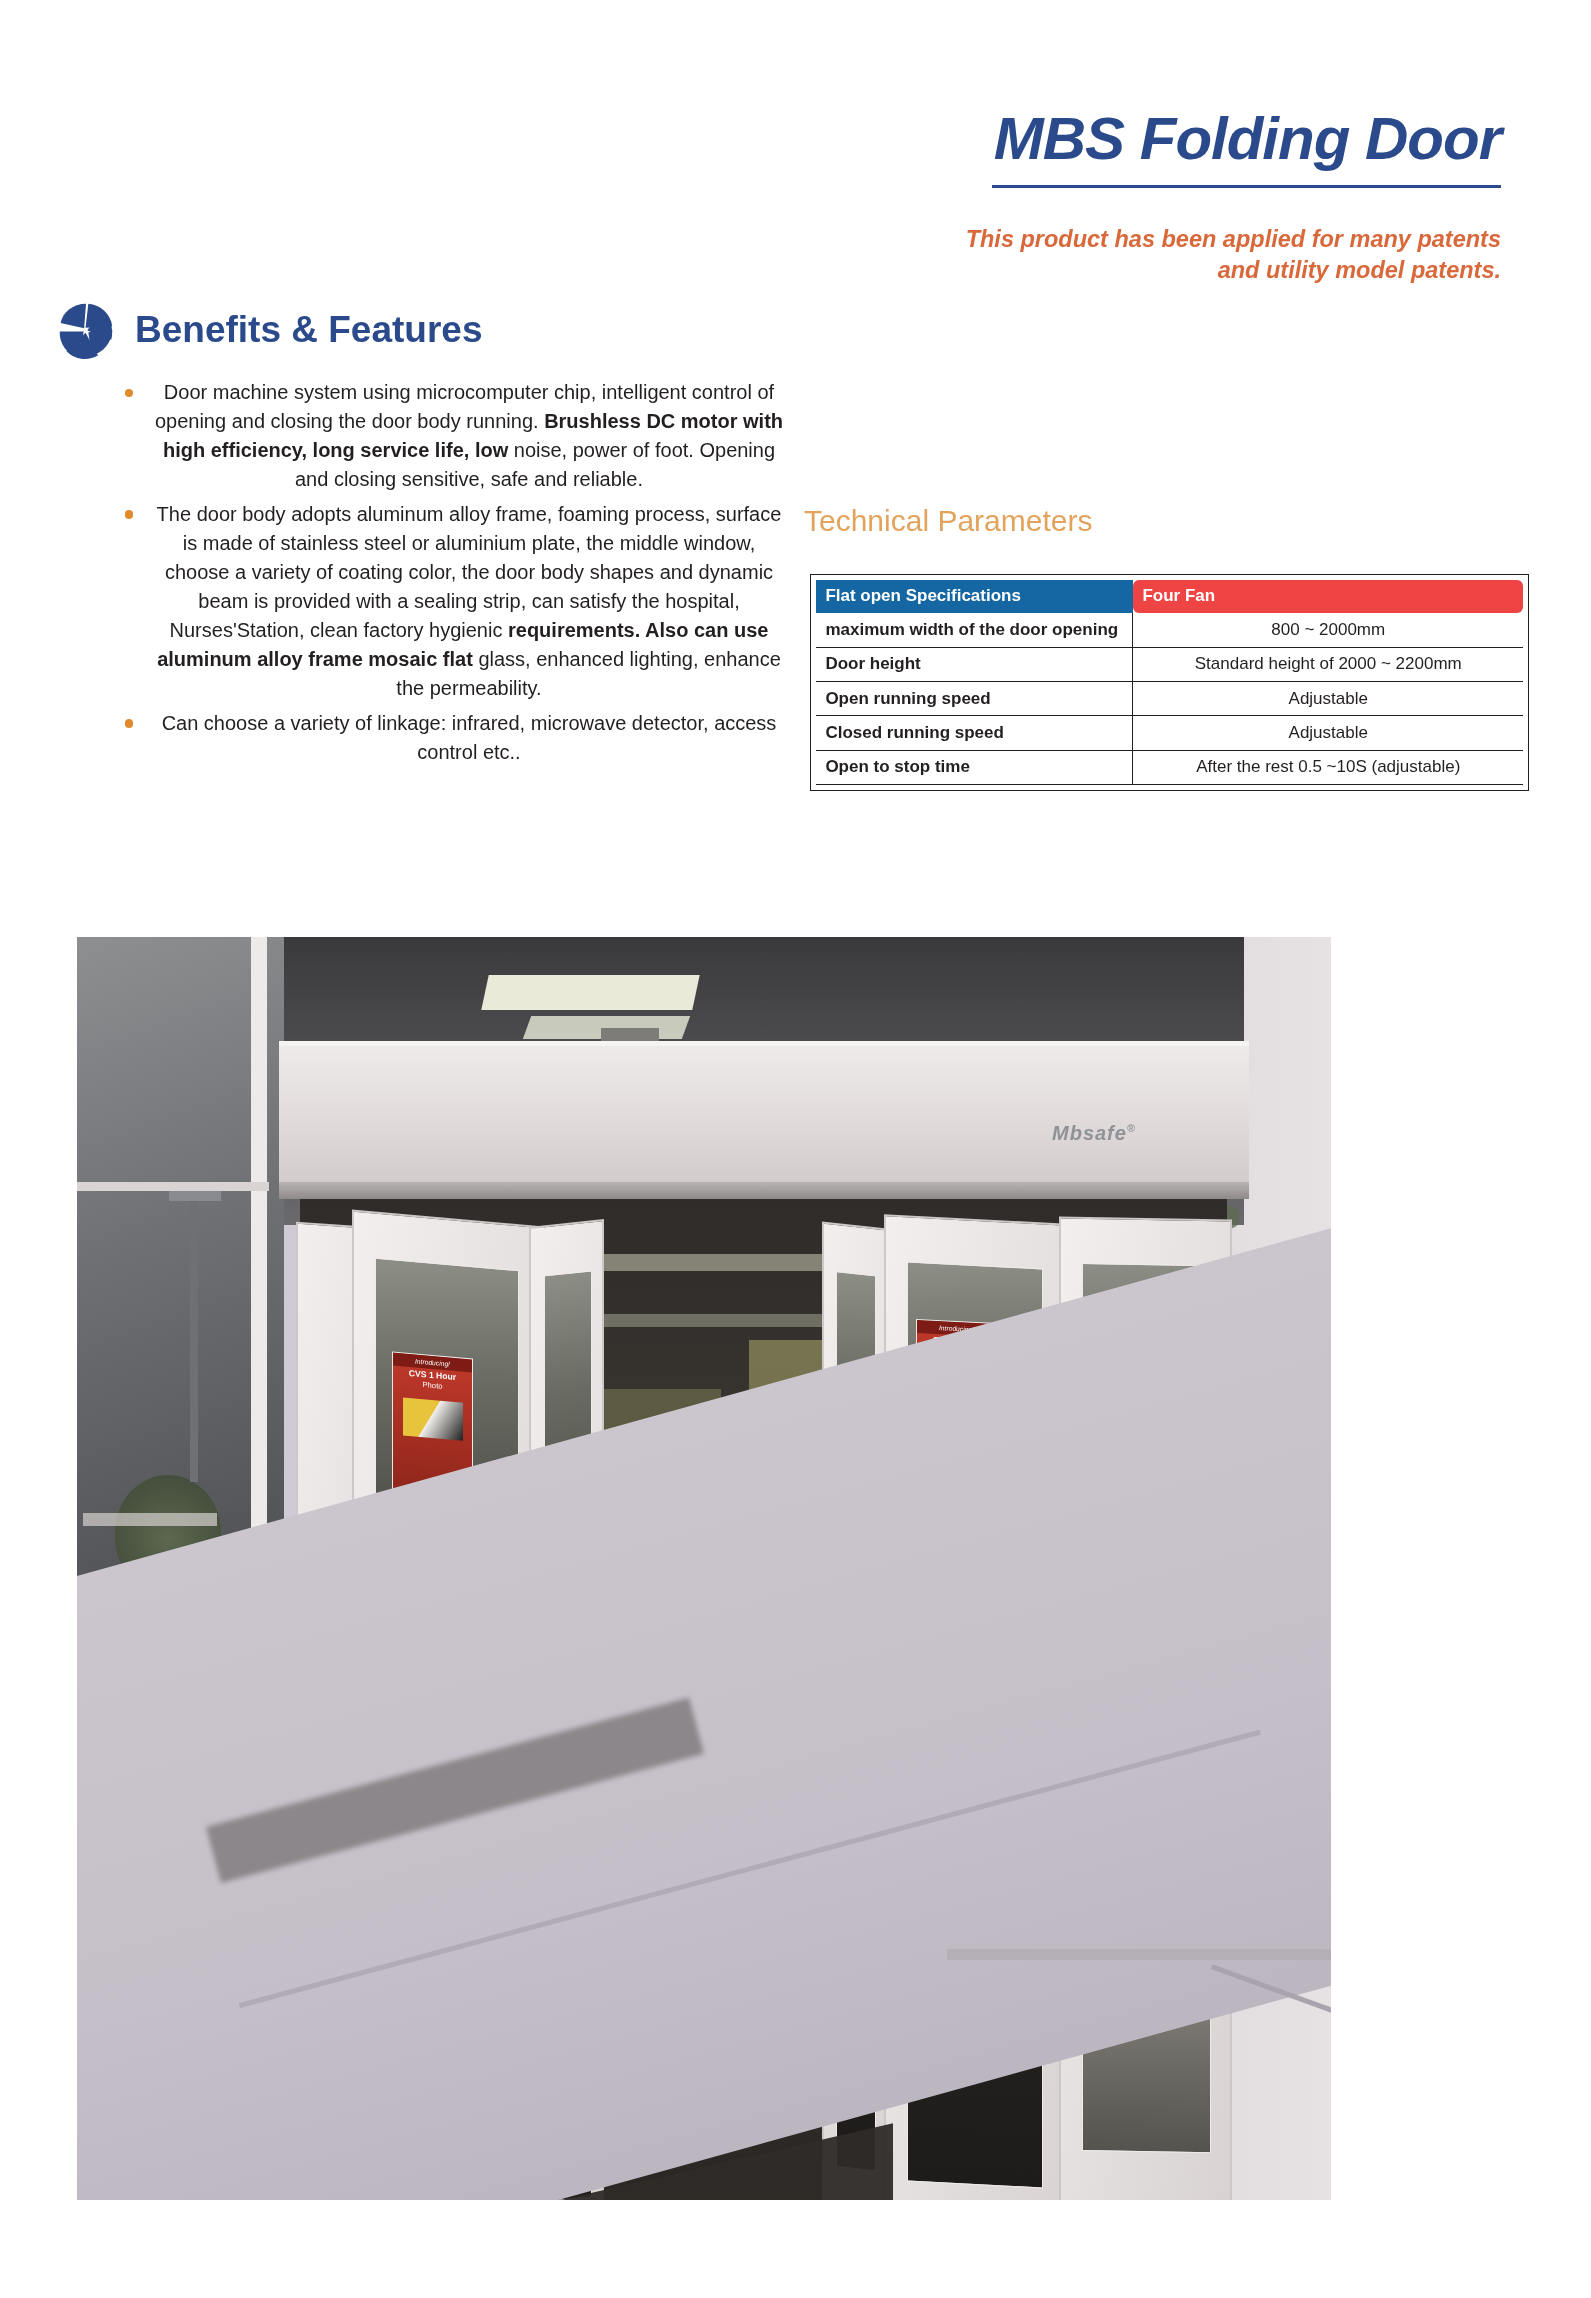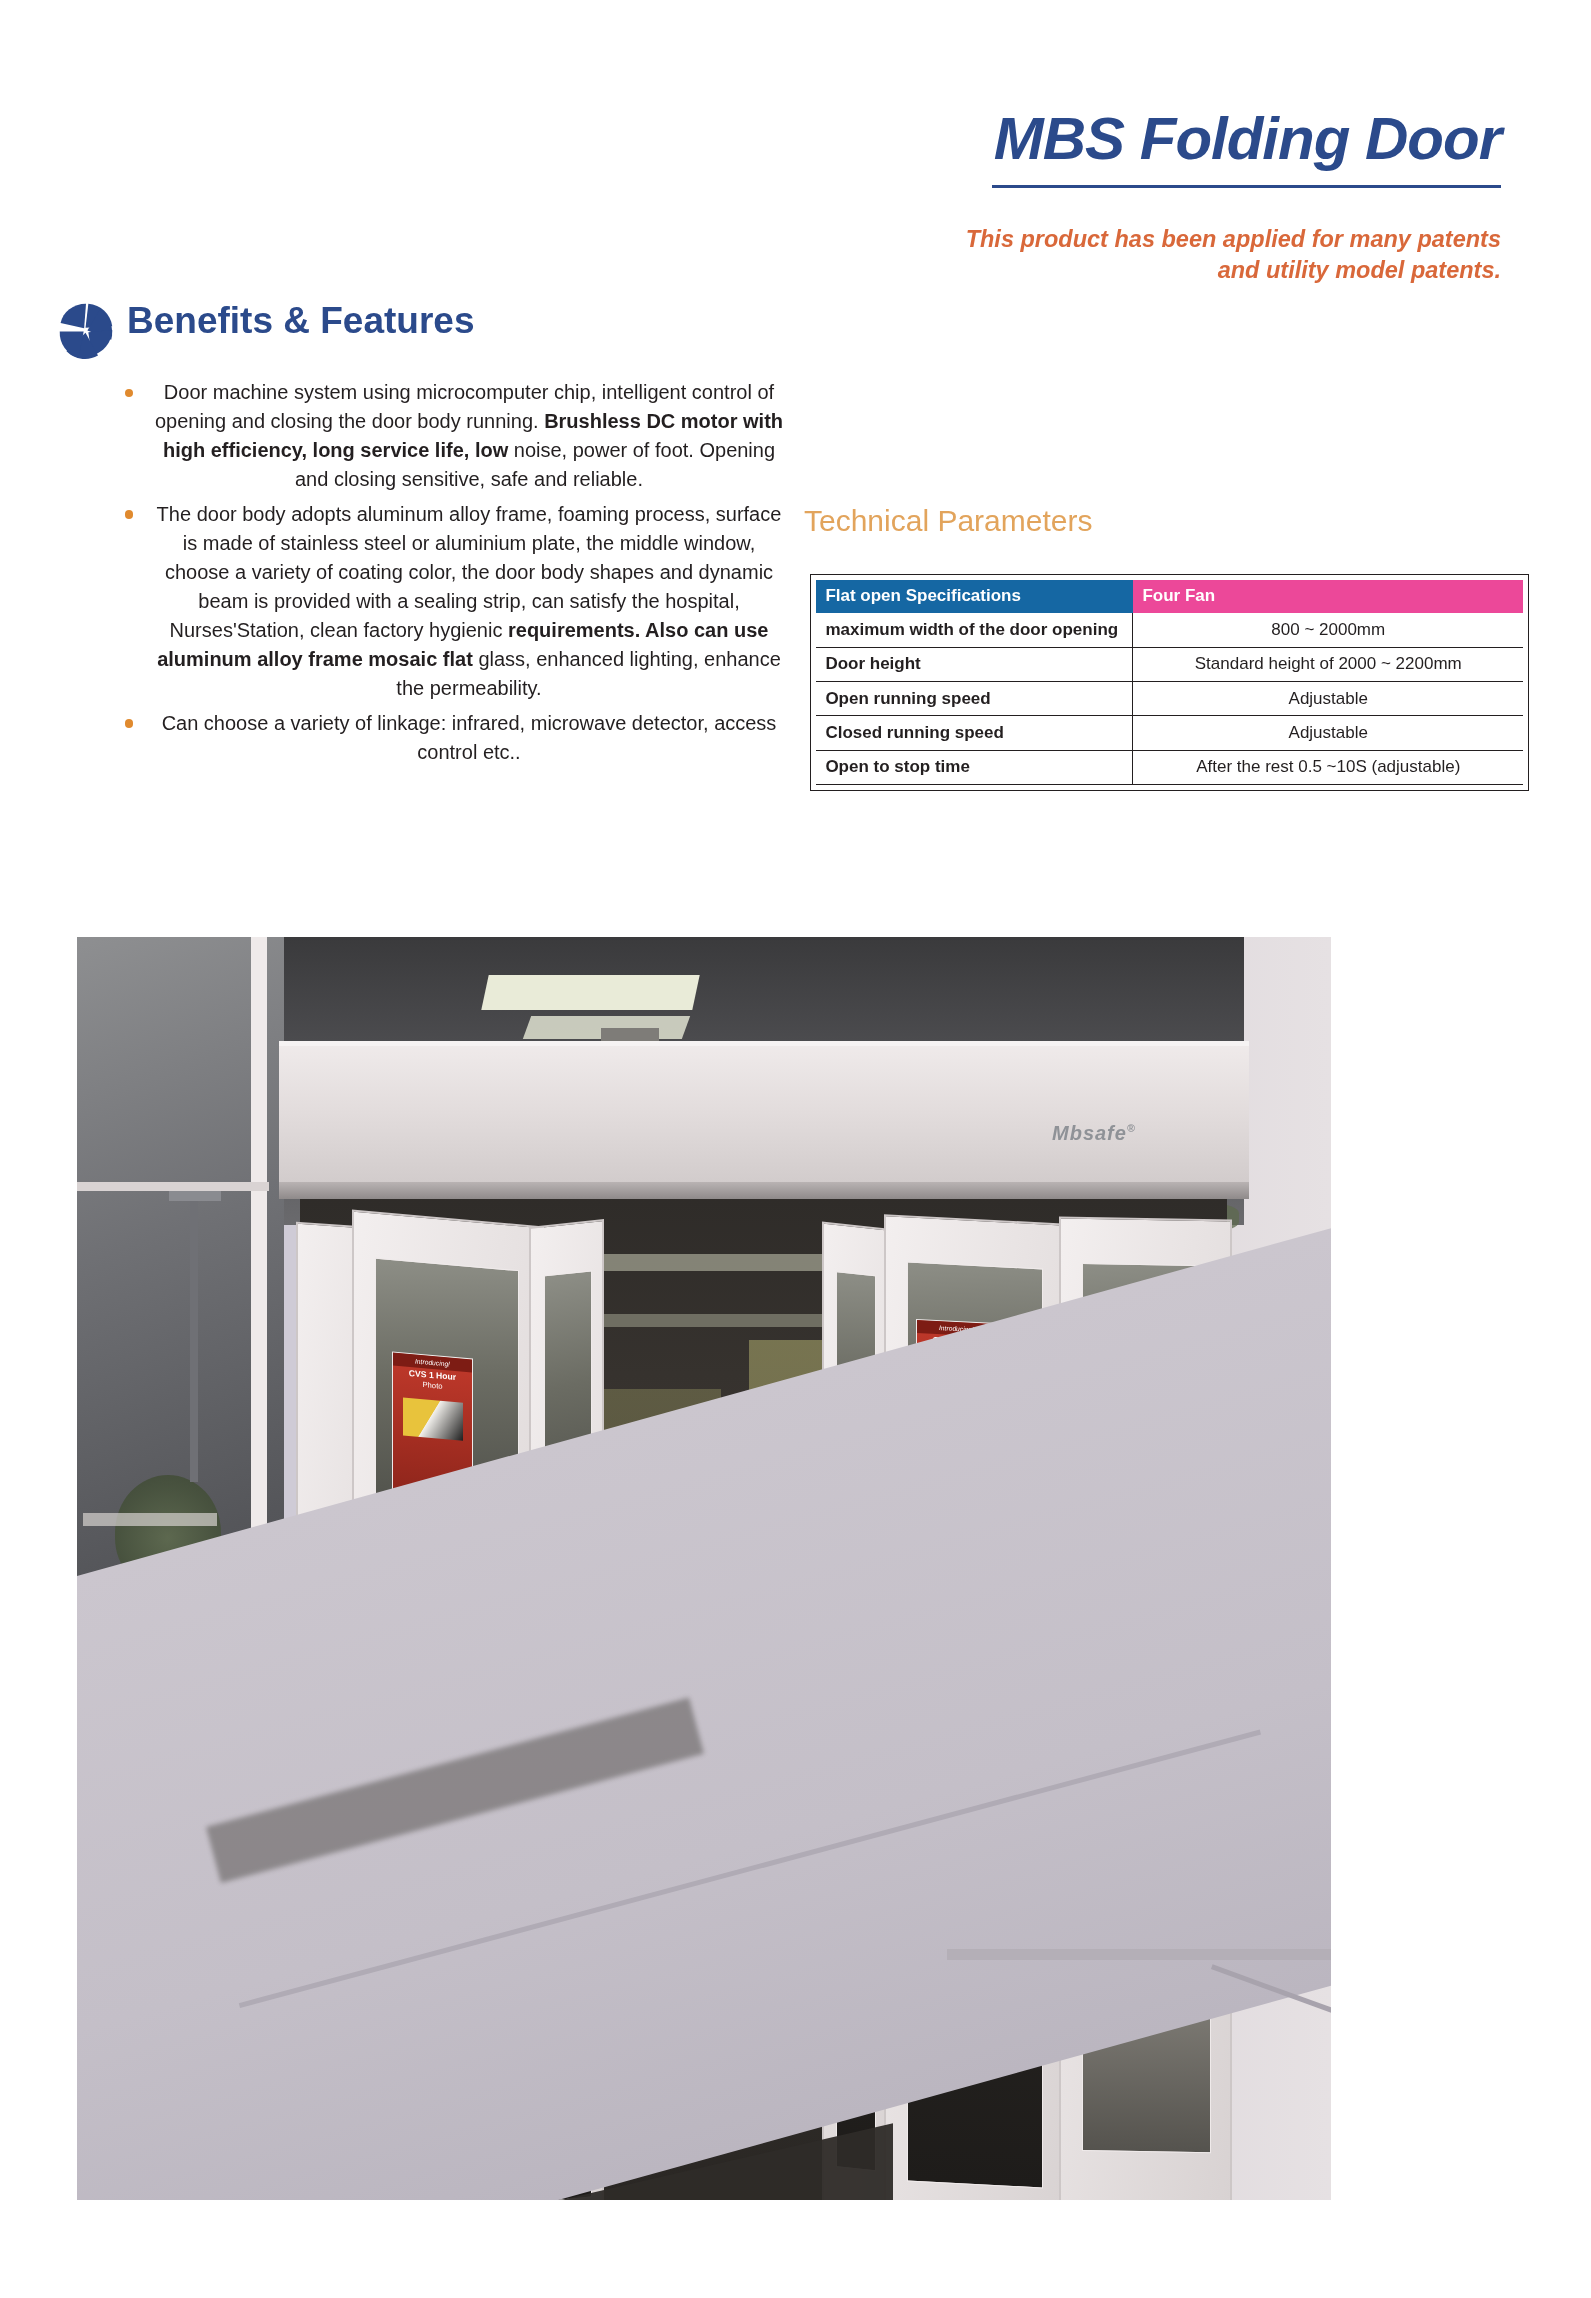--- a/index.html
+++ b/index.html
@@ -23,21 +23,21 @@
   }
   .subtitle{
     position:absolute;right:91px;top:224px;width:538px;
     text-align:right;font-style:italic;font-weight:bold;
     font-size:23.5px;line-height:31px;color:#d9683a;
   }
 
   
   .section-heading{
     position:absolute;left:56px;top:300px;
-    display:flex;align-items:flex-start;gap:11px;
+    display:flex;align-items:center;gap:19px;
   }
   .aperture-icon{width:60px;height:60px;flex:0 0 60px;display:block;}
   .section-heading-text{
     font-size:37px;font-weight:bold;color:#2b4a8b;letter-spacing:0px;
   }
 
   
   .benefits{
     position:absolute;left:123px;top:378px;width:663px;
   }
@@ -67,21 +67,21 @@
   }
   table.params col.c1{width:317px;}
   table.params th,table.params td{
     padding:6.7px 9.6px;font-size:17px;text-align:left;vertical-align:middle;
     box-sizing:border-box;
   }
   table.params thead th{
     color:#ffffff;font-weight:bold;border:none;
   }
   th.h-left{background:#1567a3;}
-  th.h-right{background:#ec4899;font-weight:normal;}
+  th.h-right{background:#ef4444;font-weight:normal;border-radius:6px;}
   table.params tbody tr{border-bottom:1.9px solid #231f20;}
   table.params tbody td.k{
     font-weight:bold;border-right:1.9px solid #231f20;
   }
   table.params tbody td.v{font-weight:normal;text-align:center;}
   table.params tbody tr:last-child{border-bottom:1.9px solid #231f20;}
 
   
   .photo{
     position:absolute;left:77px;top:937px;width:1254px;height:1263px;

